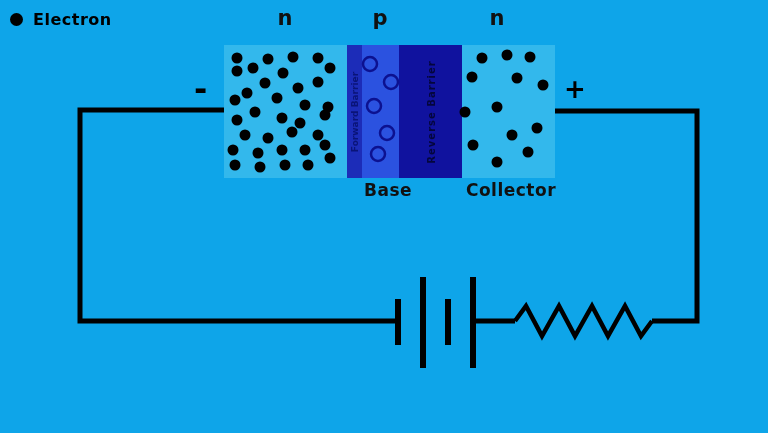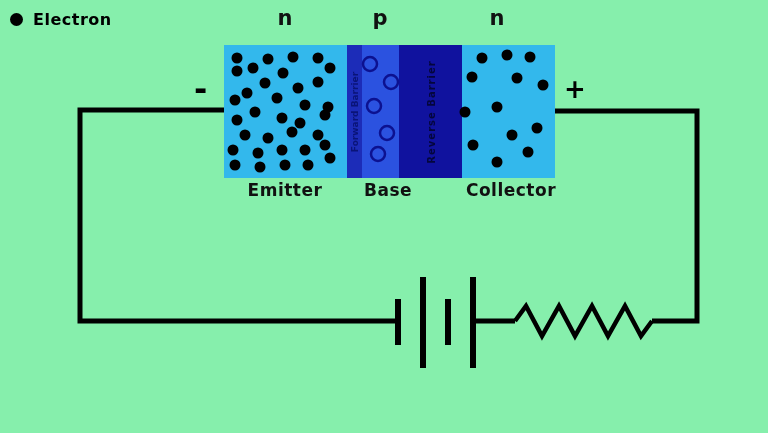--- a/index.html
+++ b/index.html
@@ -1,17 +1,17 @@
 <!DOCTYPE html>
 <html><head>
 <meta charset="utf-8">
 <style>
   html,body{margin:0;padding:0;background:#fff;}
   .canvas{
-    position:relative;width:768px;height:433px;background:#86efac;
+    position:relative;width:768px;height:433px;background:#0ea5e9;
     font-family:"DejaVu Sans","Liberation Sans",sans-serif;overflow:hidden;
   }
   
   .legend{position:absolute;left:10px;top:8px;display:flex;flex-direction:column;gap:6px;}
   .legend-item{display:flex;align-items:center;gap:10px;height:22px;}
   .legend-dot{width:13px;height:13px;border-radius:50%;flex:0 0 auto;}
   .legend-dot.electron{background:var(--electron-color);}
   .legend-dot.hole{background:var(--hole-fill);border:2.5px solid #000;width:11px;height:11px;}
   .legend-label{font-size:16px;font-weight:bold;color:#000;letter-spacing:0.5px;}
   
@@ -65,21 +65,20 @@
     <div class="region fwd">
       <span class="barrier-text">Forward Barrier</span>
     </div>
     <div class="region base"></div>
     <div class="region rev">
       <span class="barrier-text">Reverse Barrier</span>
     </div>
     <div class="region collector"></div>
   </div>
 
-  <div class="bottom-label emitter">Emitter</div>
   <div class="bottom-label base">Base</div>
   <div class="bottom-label collector">Collector</div>
 
   <div class="terminal minus">-</div>
   <div class="terminal plus">+</div>
 
   <svg class="circuit" viewBox="0 0 768 433">
     <g>
       <g id="emitter-dots">
           <circle cx="237" cy="58" r="5.5" fill="#000000"></circle>

